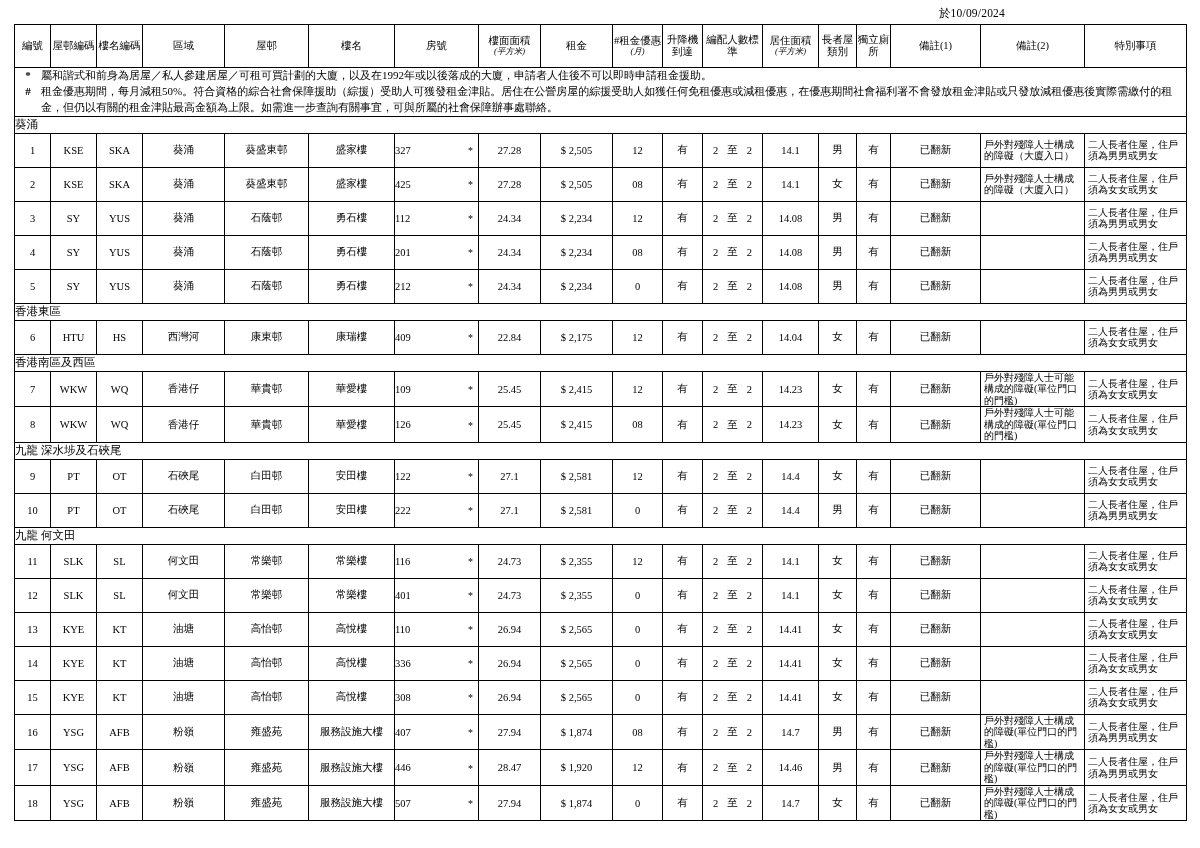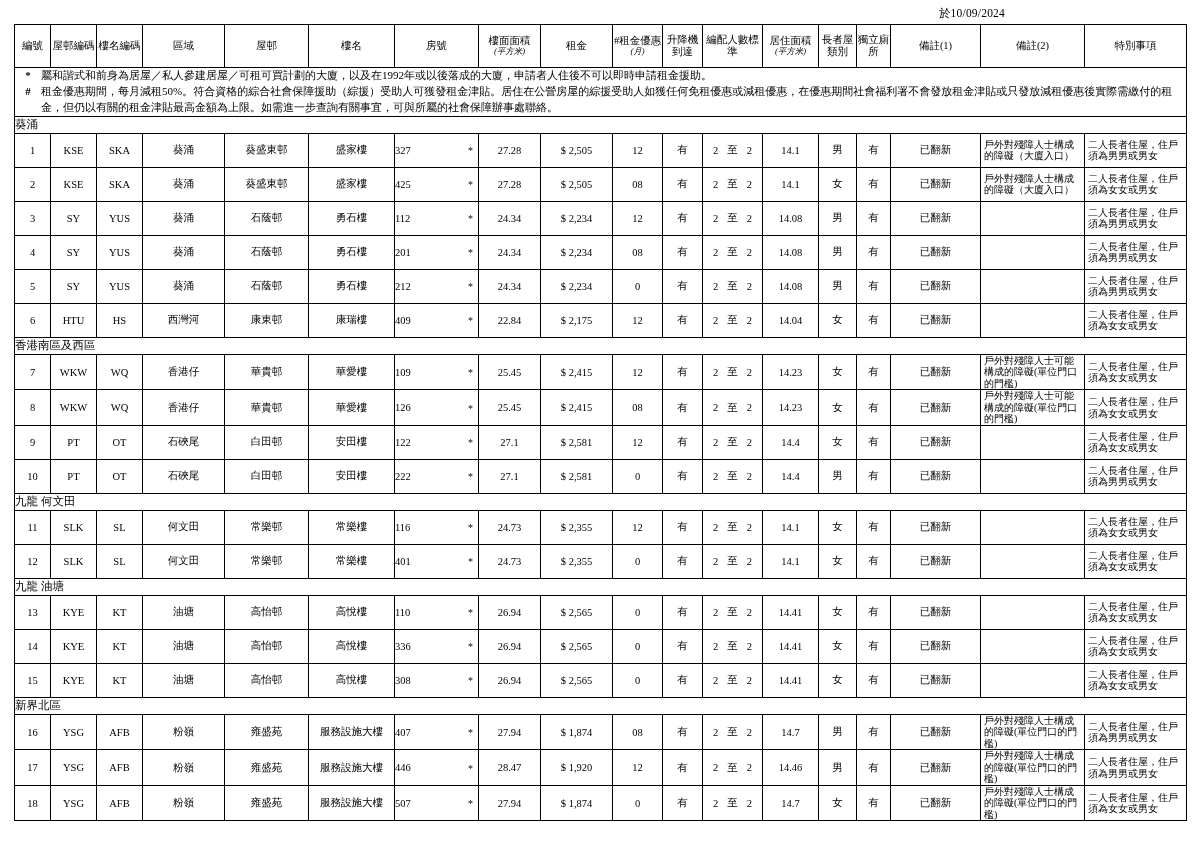--- a/index.html
+++ b/index.html
@@ -271,20 +271,23 @@
               <span>2</span>
             </div>
           </td>
           <td>14.08</td>
           <td>男</td>
           <td>有</td>
           <td>已翻新</td>
           <td class="small"></td>
           <td class="small">二人長者住屋，住戶須為男男或男女</td>
         </tr>
+        <tr class="district">
+          <td colspan="18">香港東區</td>
+        </tr>
         <tr class="drow">
           <td>6</td>
           <td>HTU</td>
           <td>HS</td>
           <td>西灣河</td>
           <td>康東邨</td>
           <td>康瑞樓</td>
           <td class="rm">
             <span class="num">409</span>
             <span class="ast">*</span>
@@ -361,20 +364,23 @@
               <span>2</span>
             </div>
           </td>
           <td>14.23</td>
           <td>女</td>
           <td>有</td>
           <td>已翻新</td>
           <td class="small">戶外對殘障人士可能構成的障礙(單位門口的門檻)</td>
           <td class="small">二人長者住屋，住戶須為女女或男女</td>
         </tr>
+        <tr class="district">
+          <td colspan="18">九龍 深水埗及石硤尾</td>
+        </tr>
         <tr class="drow">
           <td>9</td>
           <td>PT</td>
           <td>OT</td>
           <td>石硤尾</td>
           <td>白田邨</td>
           <td>安田樓</td>
           <td class="rm">
             <span class="num">122</span>
             <span class="ast">*</span>
@@ -480,23 +486,20 @@
               <span>2</span>
             </div>
           </td>
           <td>14.1</td>
           <td>女</td>
           <td>有</td>
           <td>已翻新</td>
           <td class="small"></td>
           <td class="small">二人長者住屋，住戶須為女女或男女</td>
         </tr>
-        <tr class="district">
-          <td colspan="18">九龍 油塘</td>
-        </tr>
         <tr class="drow">
           <td>13</td>
           <td>KYE</td>
           <td>KT</td>
           <td>油塘</td>
           <td>高怡邨</td>
           <td>高悅樓</td>
           <td class="rm">
             <span class="num">110</span>
             <span class="ast">*</span>
@@ -570,23 +573,20 @@
               <span>2</span>
             </div>
           </td>
           <td>14.41</td>
           <td>女</td>
           <td>有</td>
           <td>已翻新</td>
           <td class="small"></td>
           <td class="small">二人長者住屋，住戶須為女女或男女</td>
         </tr>
-        <tr class="district">
-          <td colspan="18">新界北區</td>
-        </tr>
         <tr class="drow">
           <td>16</td>
           <td>YSG</td>
           <td>AFB</td>
           <td>粉嶺</td>
           <td>雍盛苑</td>
           <td>服務設施大樓</td>
           <td class="rm">
             <span class="num">407</span>
             <span class="ast">*</span>

